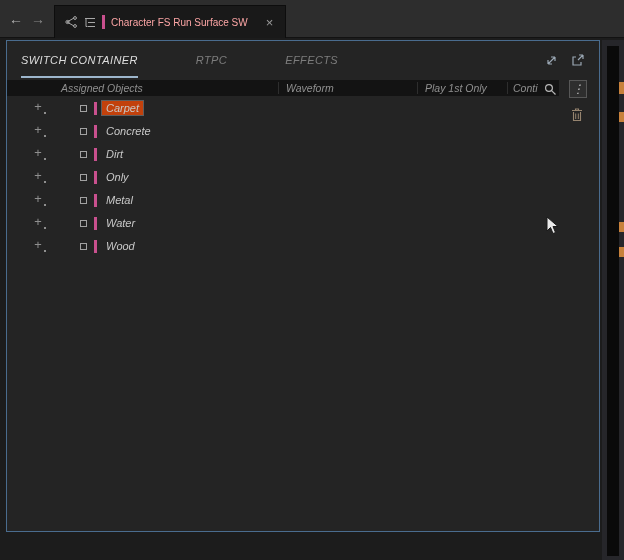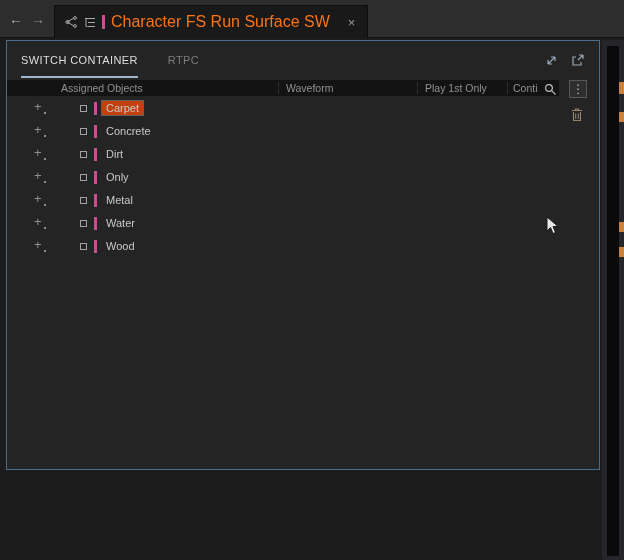--- a/index.html
+++ b/index.html
@@ -20,41 +20,41 @@
   .nav-arrow {
     position:absolute; top:9px; font-size:14px; color:#b4b4b4;
     width:20px; text-align:center; cursor:default; line-height:20px;
   }
   .nav-arrow.fwd { color:#8a8a8a; }
   .doc-tab {
     position:absolute; left:54px; top:5px; height:33px;
     background:#191919; border:1px solid #0d0d0d; border-bottom:none;
     display:flex; align-items:center; padding:0 10px; gap:6px;
   }
-  .doc-tab .title { font-size:16px; color:#f97316; white-space:nowrap; }
+  .doc-tab .title { font-size:10px; color:#fca5a5; white-space:nowrap; }
   .doc-tab .close {
     margin-left:10px; color:#9a9a9a; font-size:13px; line-height:13px;
     padding:0 2px;
   }
   .tab-chip { width:3px; height:14px; background:var(--accent-pink,#c9508e); }
 
   .tab-icon svg { display:block; }
 
   
   .panel {
-    position:absolute; left:6px; top:40px; width:594px; height:430px;
-    background:#242424; border:1px solid #4a6c8e;
+    position:absolute; left:6px; top:40px; width:594px; height:492px;
+    background:#242424; border:1px solid #4a6c8e;font-style:italic;
   }
   .ptabs {
     position:absolute; left:0; top:0; right:0; height:37px;
     display:flex; align-items:stretch;
   }
   .ptab {
     font-size:11px; letter-spacing:.4px; color:#7d7d7d;
-    display:flex; align-items:center; margin-left:30px;
+    display:flex; align-items:center; margin-left:58px;
     border-bottom:2px solid transparent; padding-top:2px; cursor:default;
     white-space:nowrap;
   }
   .ptab.first { margin-left:14px; }
   .ptab.active { color:#dedede; border-bottom-color:#9db6cc; }
 
   .panel-corner-icon { position:absolute; top:12px; }
   .panel-corner-icon.expand { right:40px; }
   .panel-corner-icon.popout { right:14px; }
 
@@ -149,20 +149,21 @@
     <span class="title">Character FS Run Surface SW</span>
     <span class="close">×</span>
   </div>
 </div>
 
 <div class="panel">
 
   <div class="ptabs">
     <div class="ptab first active">SWITCH CONTAINER</div>
     <div class="ptab">RTPC</div>
+    <div class="ptab">EFFECTS</div>
   </div>
 
   <span class="panel-corner-icon expand">
     <svg width="15" height="15" viewBox="0 0 15 15">
       <path d="M4 11 L11 4 M11 4 h-4 M11 4 v4 M4 11 h4 M4 11 v-4" stroke="#9aa7b4" stroke-width="1.2" fill="none"></path>
     </svg>
   </span>
   <span class="panel-corner-icon popout">
     <svg width="15" height="15" viewBox="0 0 15 15">
       <path d="M6 4 H3 V12 H11 V9" stroke="#9aa7b4" stroke-width="1.2" fill="none"></path>

